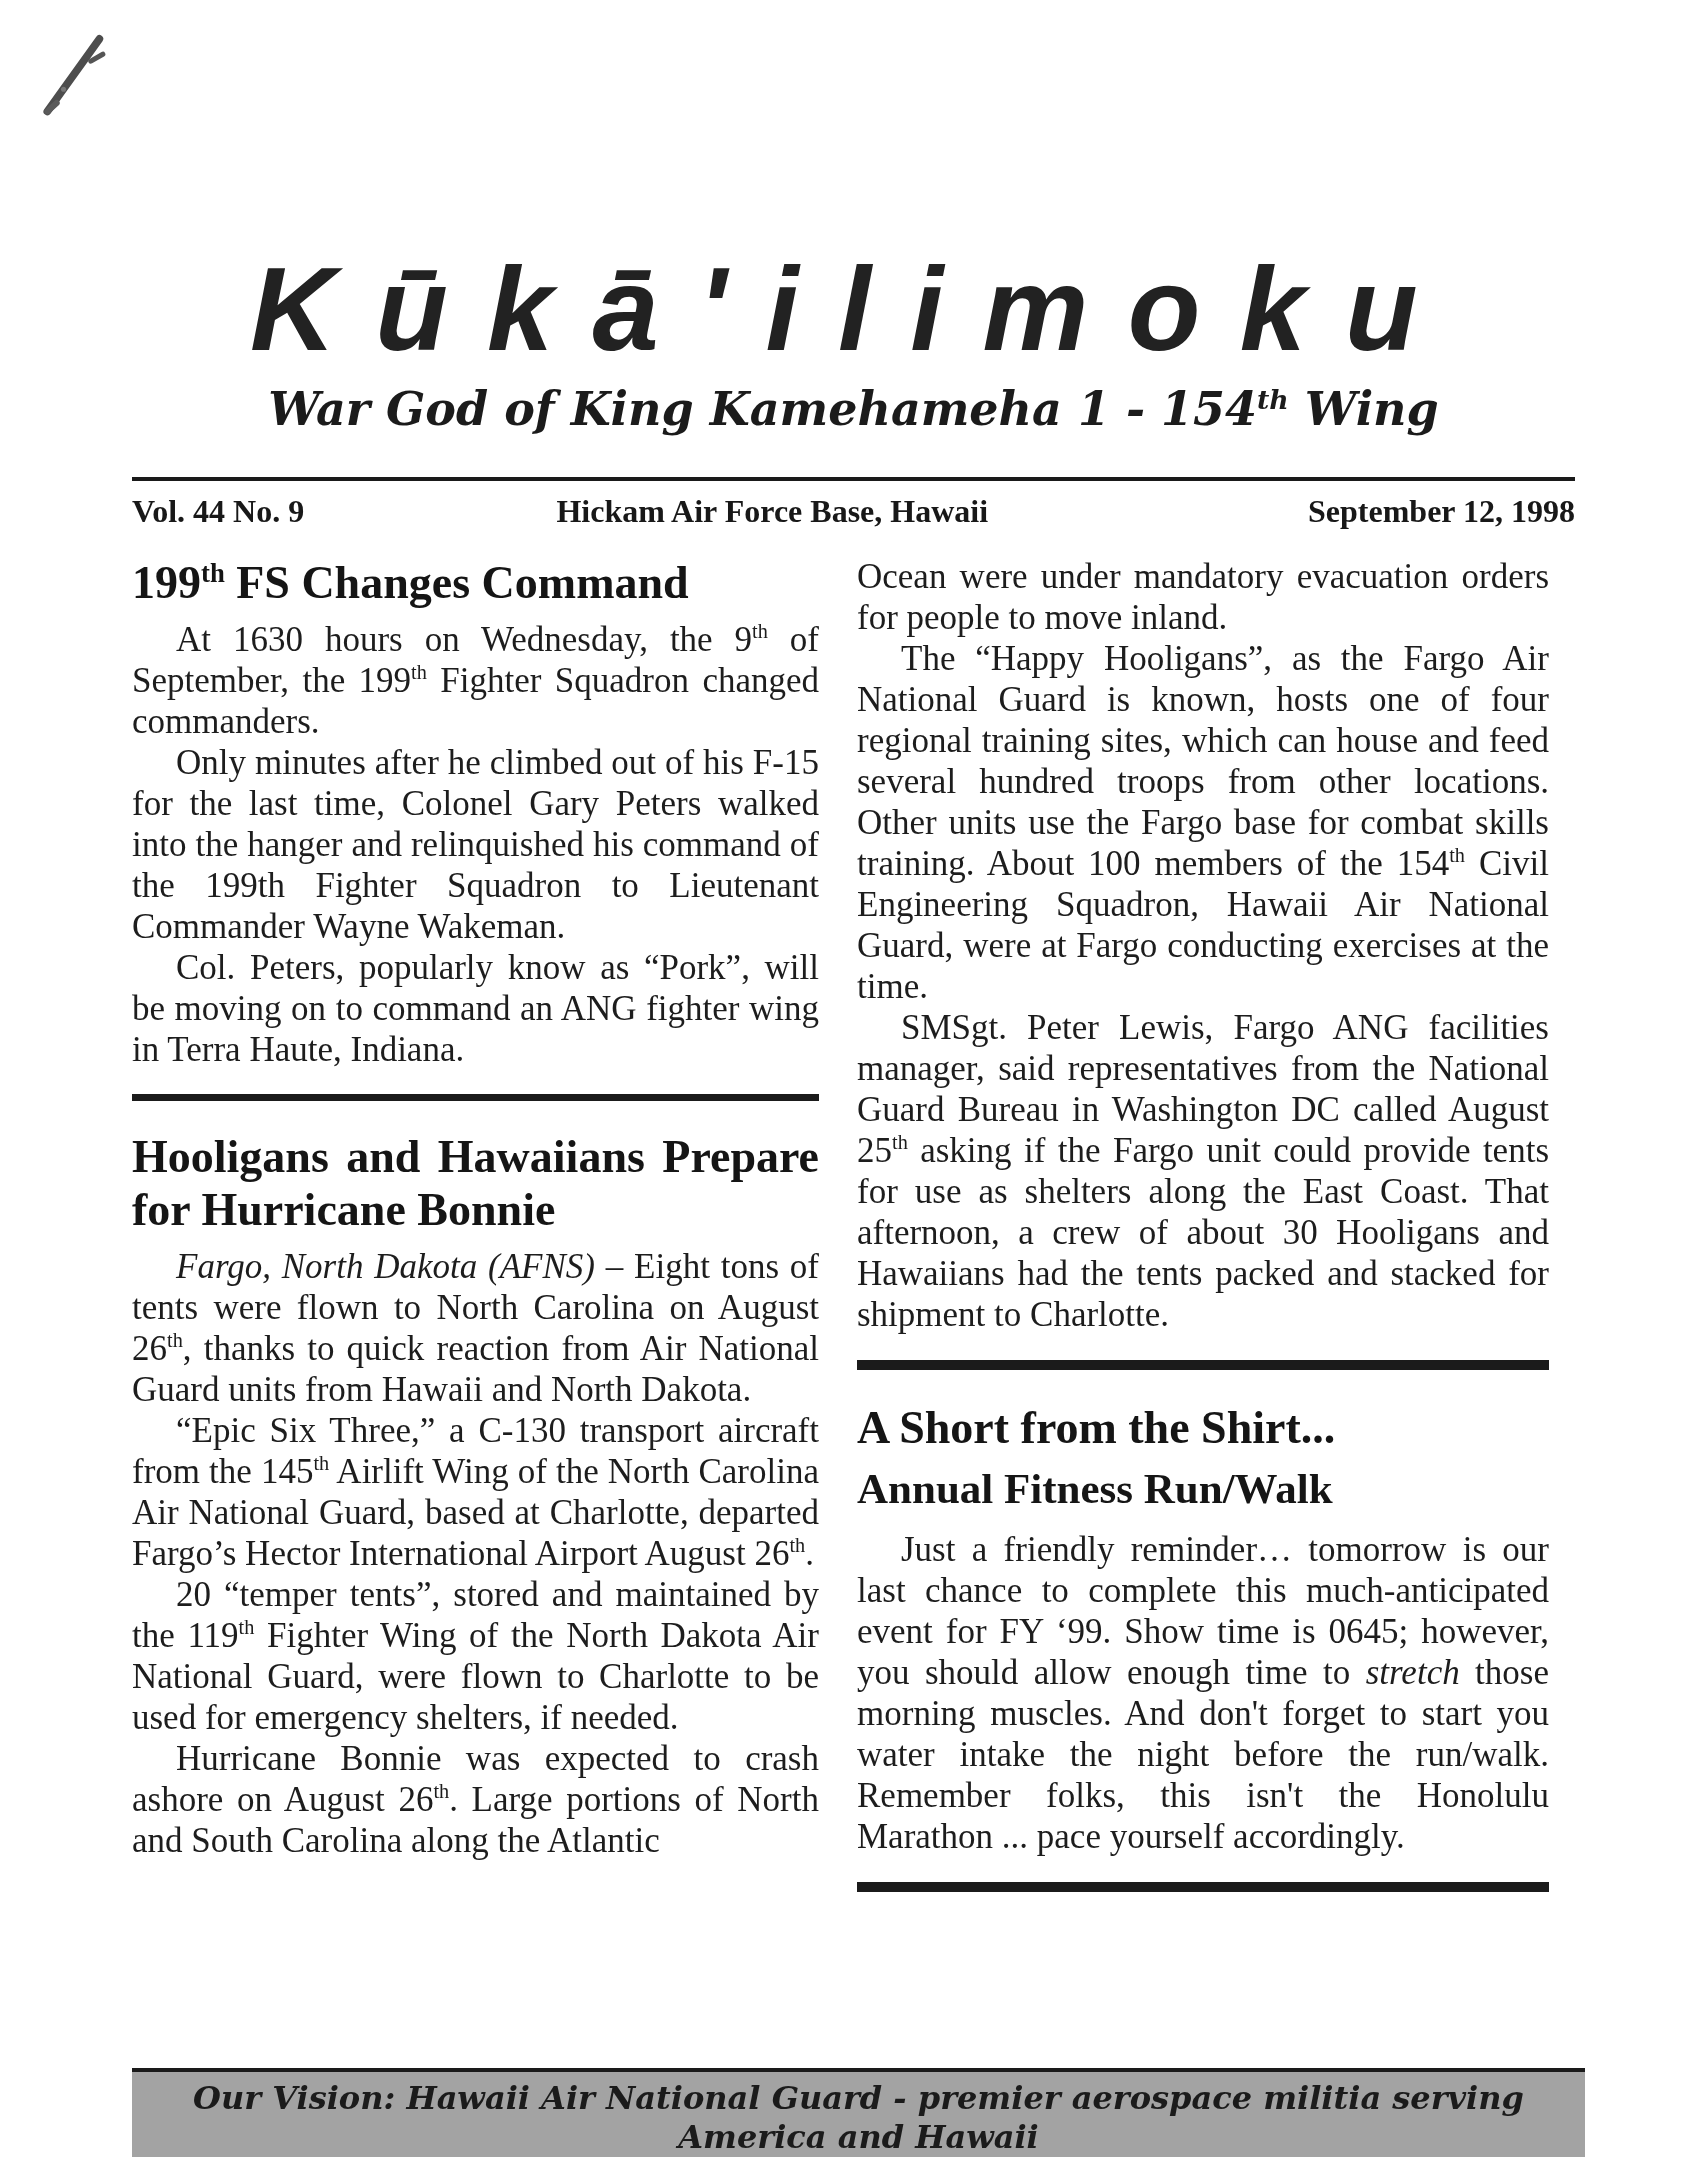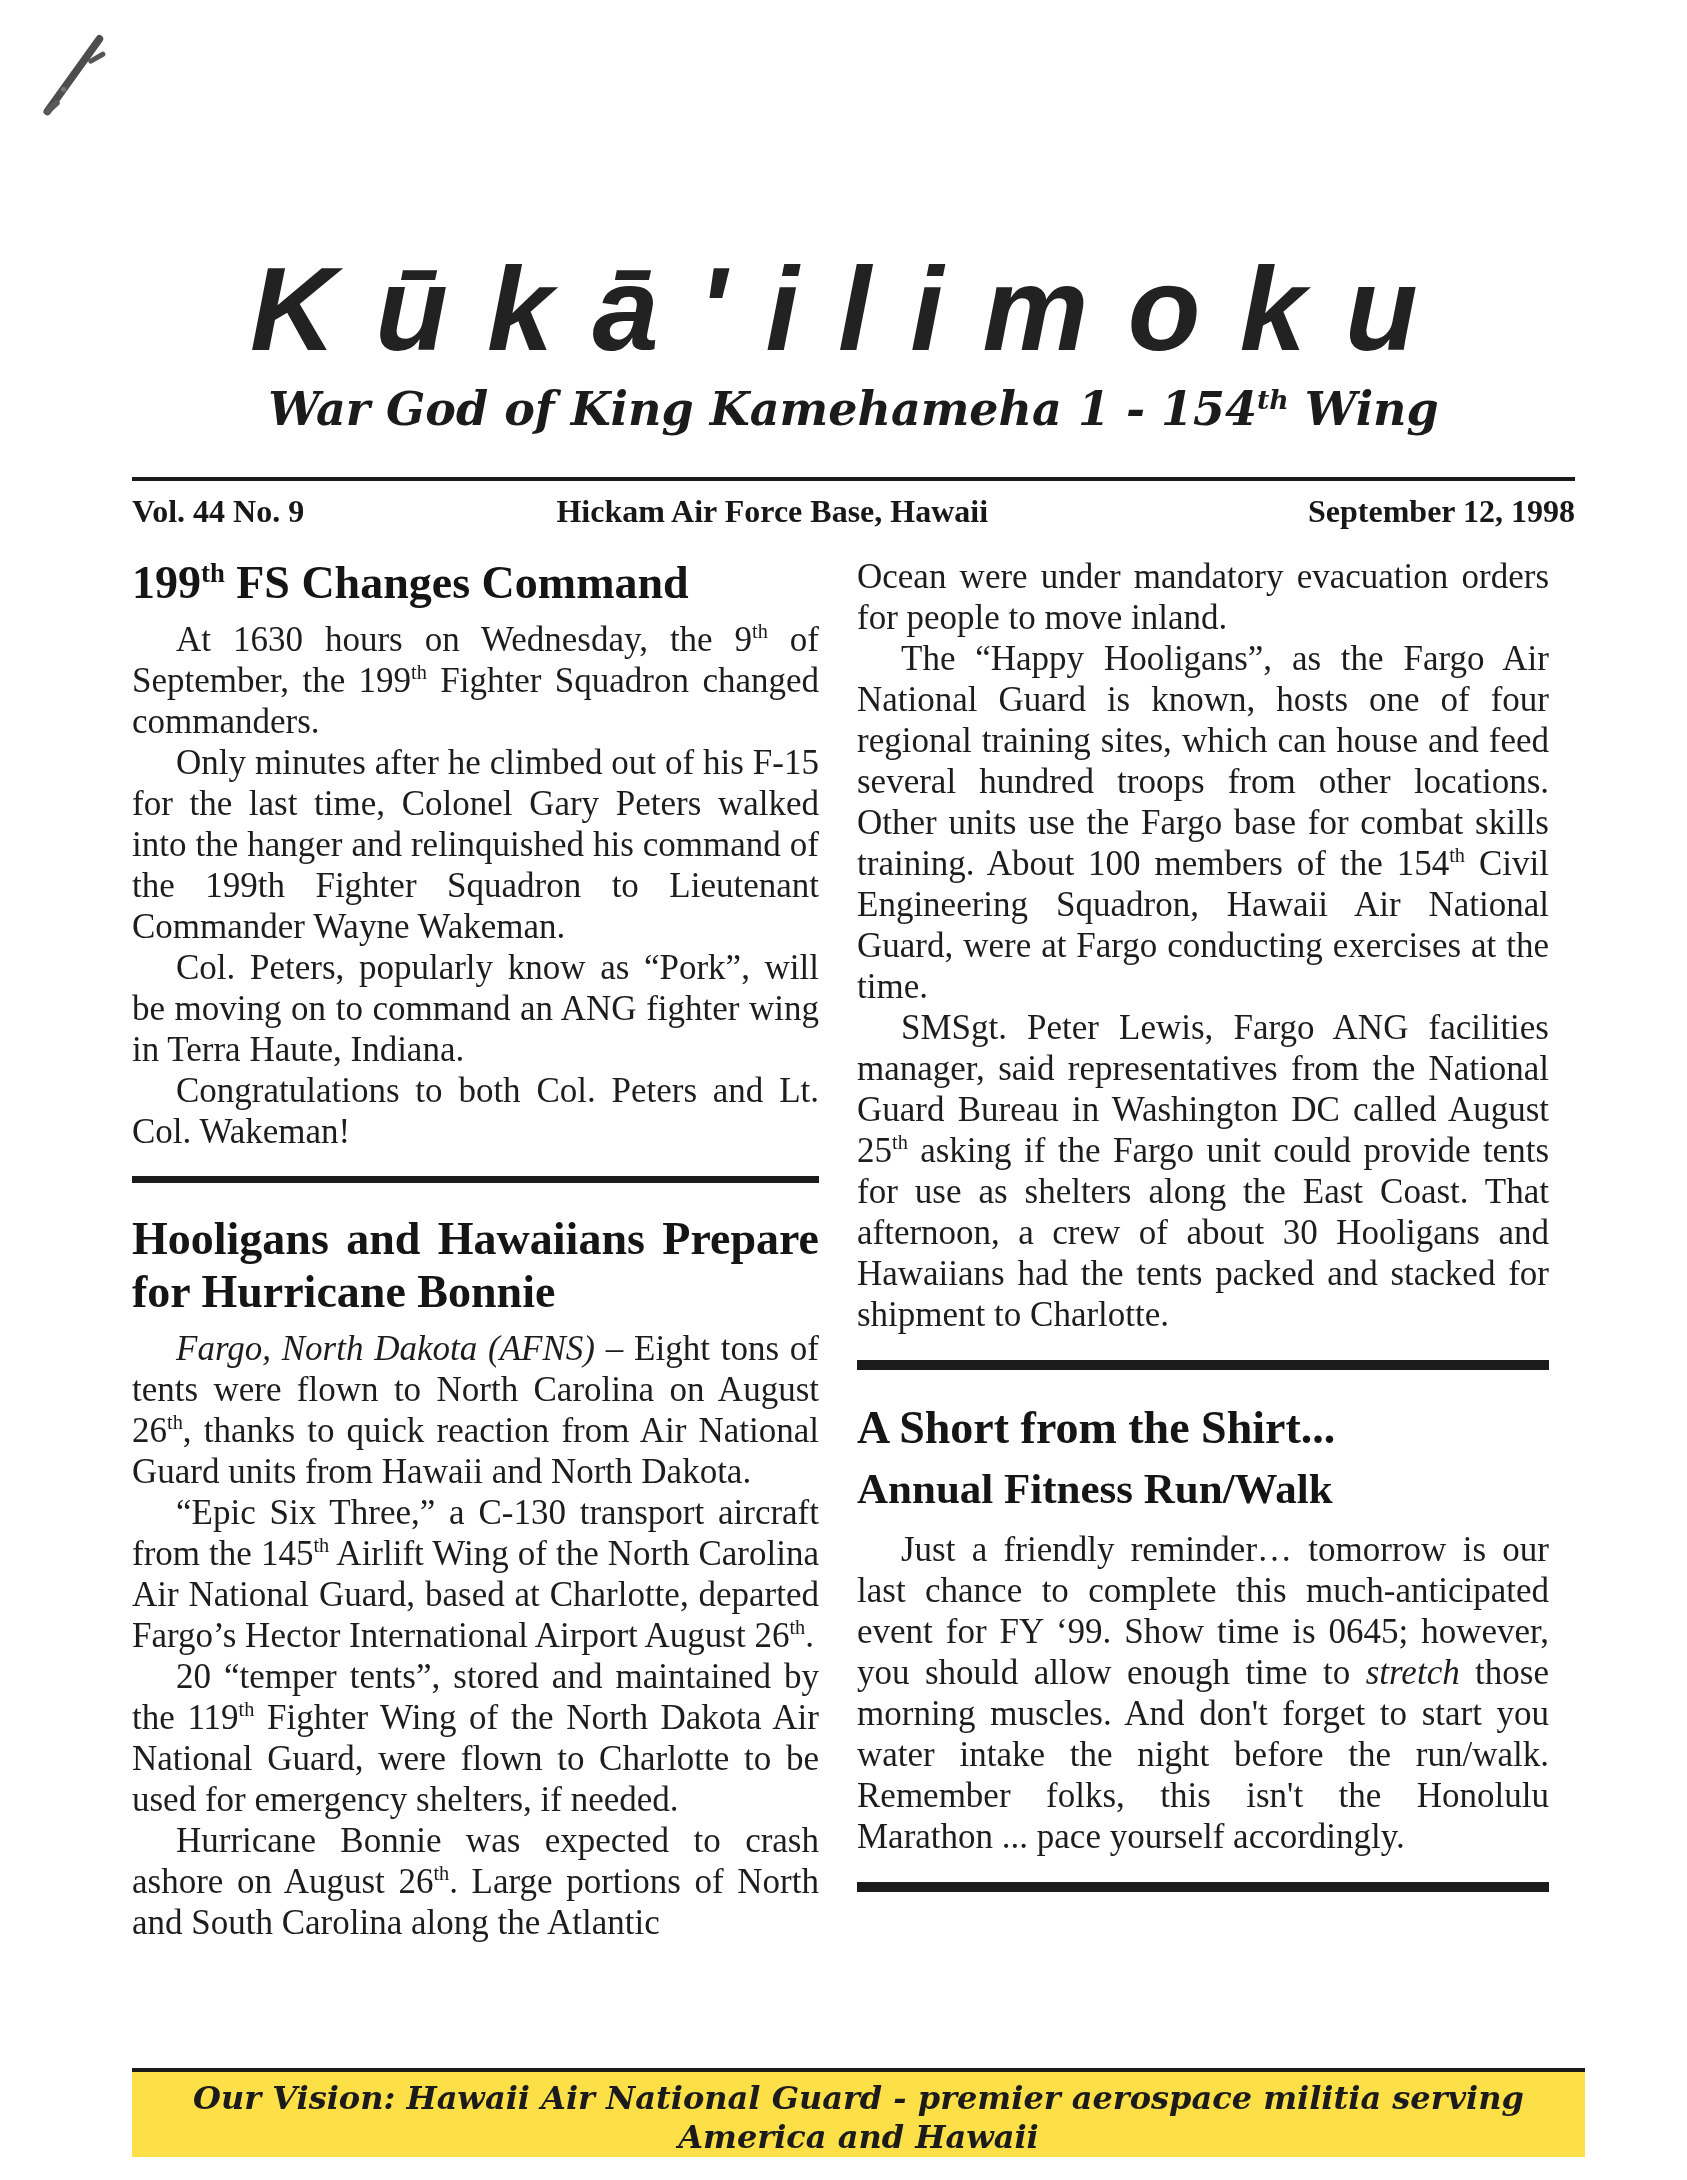--- a/index.html
+++ b/index.html
@@ -66,21 +66,21 @@
   p.body.indent { text-indent:44px; }
   .sup { font-size:0.58em; vertical-align:super; line-height:0; letter-spacing:0; }
   .italic { font-style:italic; }
 
   .article-divider { border:none; border-top:7.7px solid #1b1b1b; margin:24px 0 29px 0; }
   .article-divider.thick { border-top-width:10.2px; margin:25.6px 0 31px 0; }
 
   
   .footer {
     position:absolute; left:132px; right:102px; top:2068px;
-    background:#fde047;
+    background:#a3a3a3;
   }
   .footer-rule { border-top:4.3px solid #1a1a1a; }
   .vision {
     padding-top:6.8px;
     text-align:center;
     font-family:"DejaVu Serif", serif;
     font-style:italic; font-weight:bold;
     font-size:32px; line-height:39px;
     color:#1b1b1b;
   }
@@ -111,21 +111,20 @@
   </div>
 
   <div class="columns">
 
     <div class="col-left">
       <div>
         <div class="headline"><span>199</span><span class="sup">th</span><span> FS Changes Command</span></div>
         <p class="body indent"><span>At 1630 hours on Wednesday, the 9</span><span class="sup">th</span><span> of September, the 199</span><span class="sup">th</span><span> Fighter Squadron changed commanders.</span></p>
         <p class="body indent"><span>Only minutes after he climbed out of his F-15 for the last time, Colonel Gary Peters walked into the hanger and relinquished his command of the 199th Fighter Squadron to Lieutenant Commander Wayne Wakeman.</span></p>
         <p class="body indent"><span>Col. Peters, popularly know as “Pork”, will be moving on to command an ANG fighter wing in Terra Haute, Indiana.</span></p>
-        <p class="body indent"><span>Congratulations to both Col. Peters and Lt. Col. Wakeman!</span></p>
       </div>
 
       <hr class="article-divider">
 
       <div>
         <div class="headline justified"><span>Hooligans and Hawaiians Prepare for Hurricane Bonnie</span></div>
         <p class="body indent"><span class="italic">Fargo, North Dakota (AFNS)</span><span> – Eight tons of tents were flown to North Carolina on August 26</span><span class="sup">th</span><span>, thanks to quick reaction from Air National Guard units from Hawaii and North Dakota.</span></p>
         <p class="body indent"><span>“Epic Six Three,” a C-130 transport aircraft from the 145</span><span class="sup">th</span><span> Airlift Wing of the North Carolina Air National Guard, based at Charlotte, departed Fargo’s Hector International Airport August 26</span><span class="sup">th</span><span>.</span></p>
         <p class="body indent"><span>20 “temper tents”, stored and maintained by the 119</span><span class="sup">th</span><span> Fighter Wing of the North Dakota Air National Guard, were flown to Charlotte to be used for emergency shelters, if needed.</span></p>
         <p class="body indent"><span>Hurricane Bonnie was expected to crash ashore on August 26</span><span class="sup">th</span><span>.  Large portions of North and South Carolina along the Atlantic</span></p>

